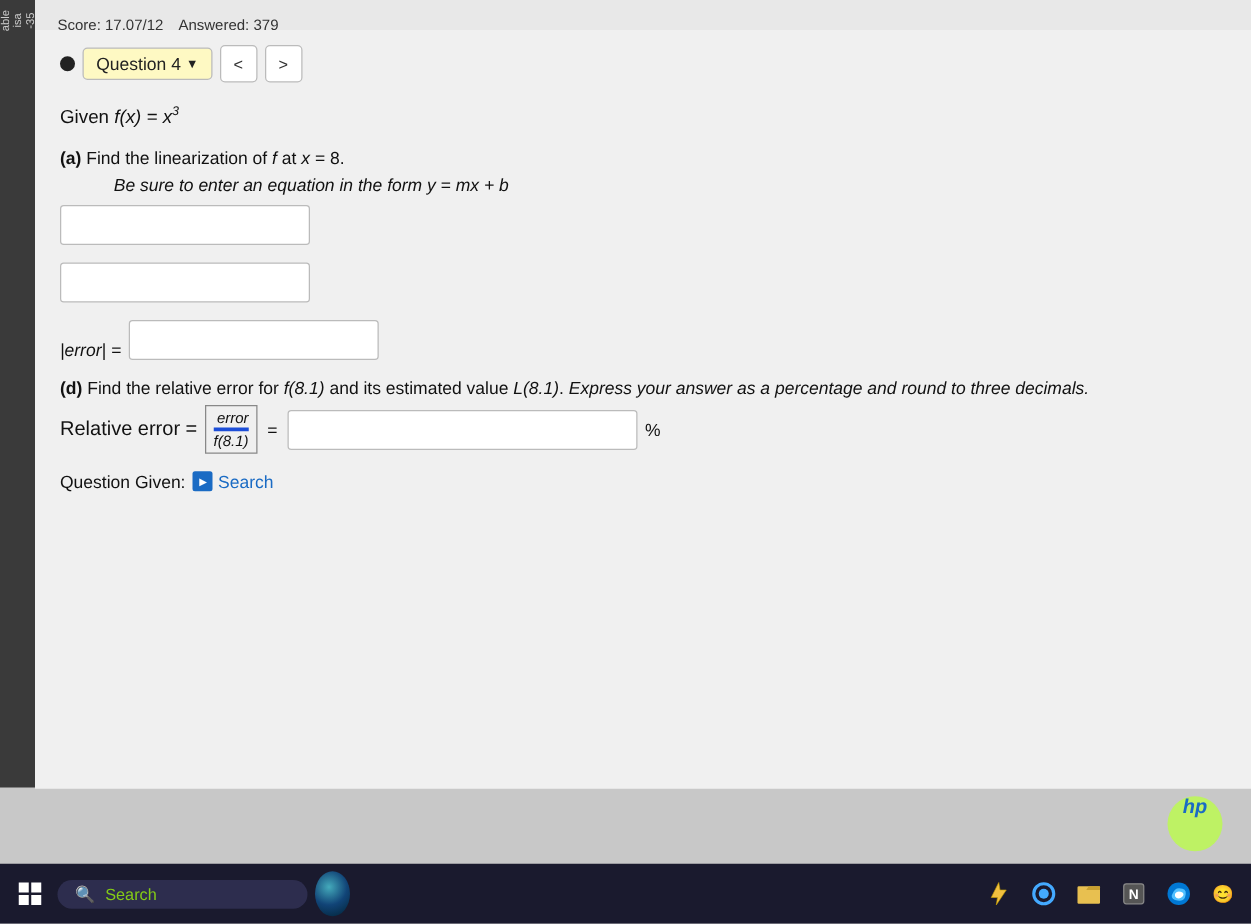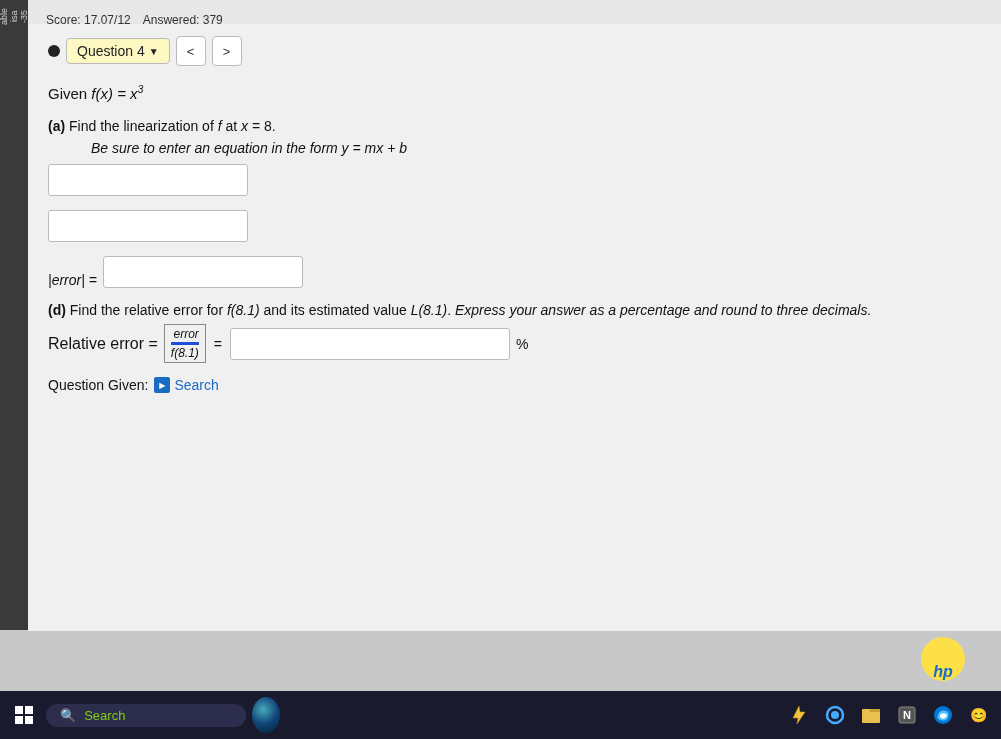--- a/index.html
+++ b/index.html
@@ -324,27 +324,27 @@
       background: radial-gradient(circle at 40% 35%, #4ab, #147, #023);
       border-radius: 50%;
       position: relative;
       overflow: hidden;
     }
 
     
     .hp-logo-area {
       position: absolute;
       bottom: 58px;
-      right: 36px;
-      background: #fde047;
+      right: 23px;
+      background: #bef264;
       border-radius: 50%;
       width: 44px;
       height: 44px;
       display: flex;
-      align-items: flex-end;
+      align-items: flex-start;
       justify-content: center;
       font-size: 16px;
       font-style: italic;
       font-weight: bold;
       color: #1a6bc4;
     }
 
     sup {
       font-size: 10px;
     }

